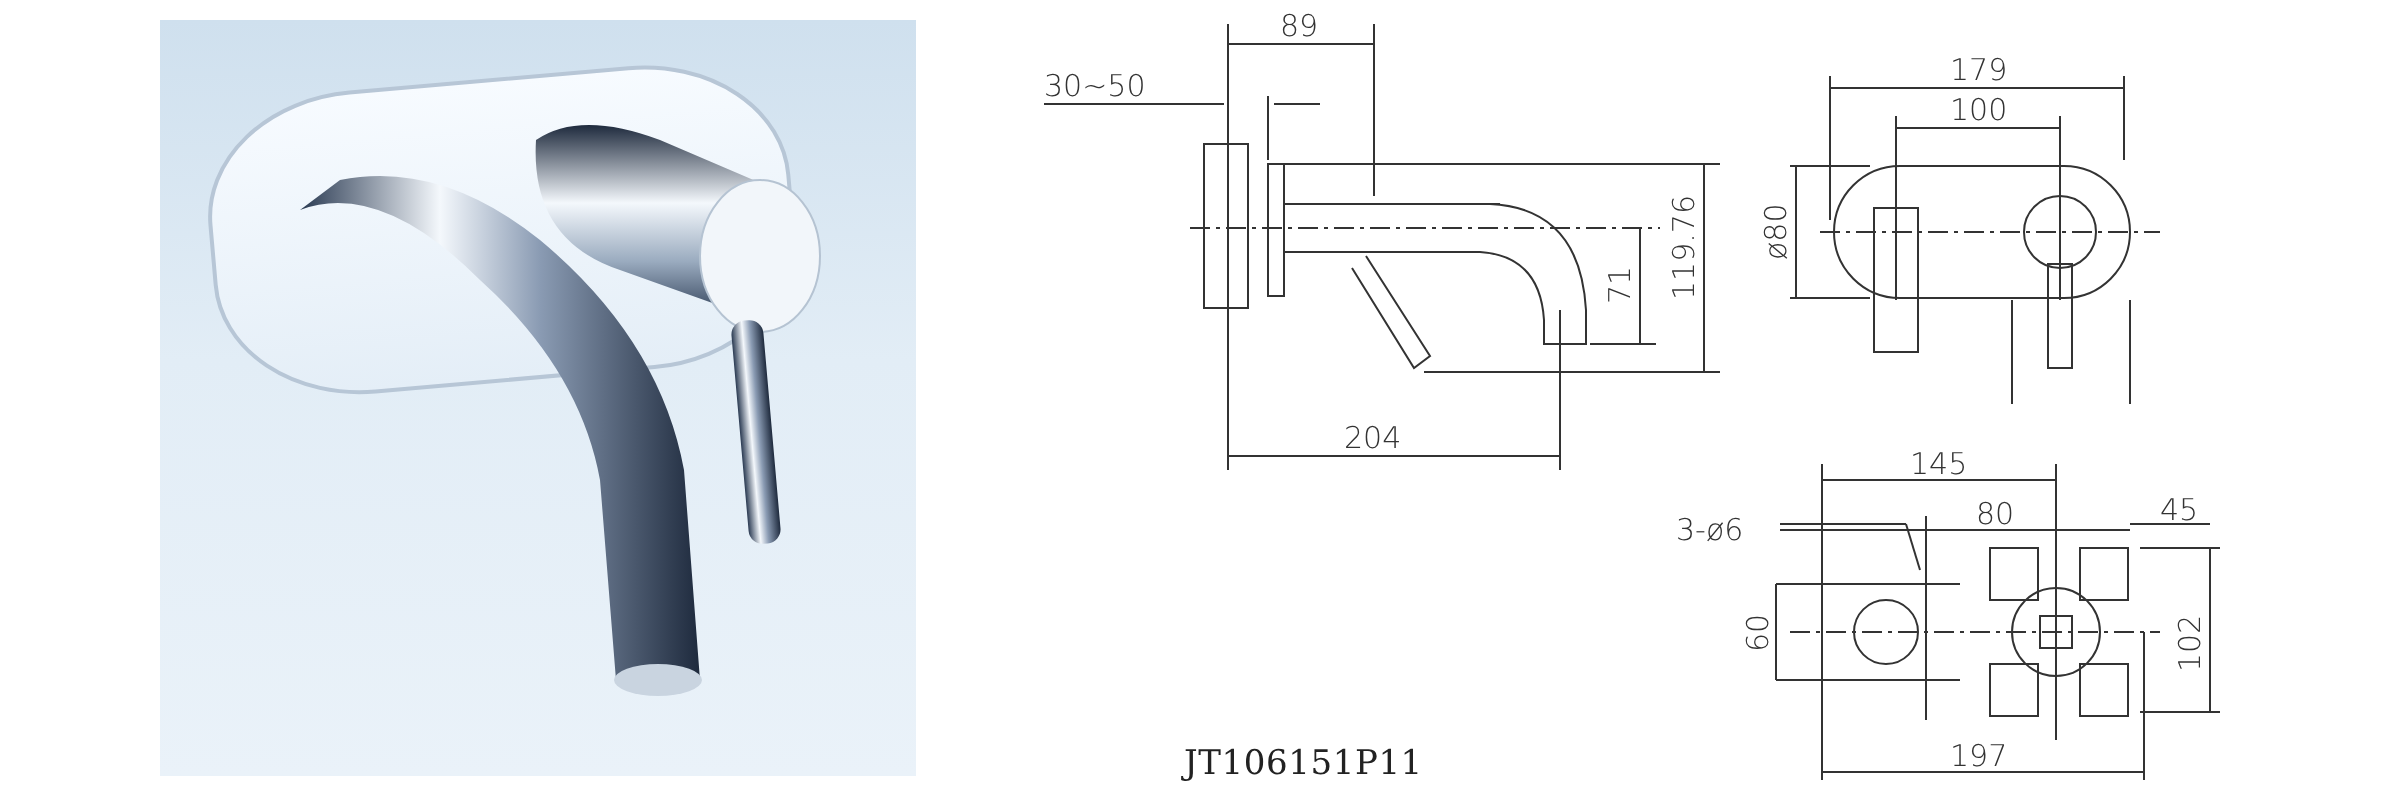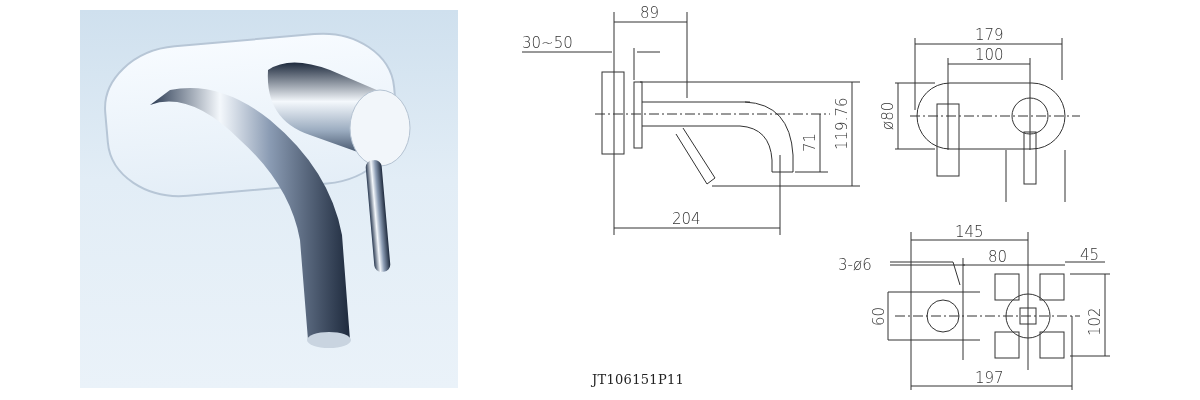--- a/index.html
+++ b/index.html
@@ -1,20 +1,20 @@
 <!DOCTYPE html>
 <html><head>
 <meta charset="utf-8">
 <style>
   html,body{margin:0;padding:0;}
   body{width:1200px;height:400px;background:#ffffff;position:relative;overflow:hidden;font-family:"DejaVu Sans",sans-serif;}
   .photo{position:absolute;left:80px;top:10px;width:378px;height:378px;background:linear-gradient(180deg,#cfe0ee 0%,#e2edf6 45%,#eaf2f9 100%);}
   .drawing{position:absolute;left:0;top:0;}
   .dim{font-family:"DejaVu Sans",sans-serif;font-size:15px;fill:#333;font-weight:300;}
-  .model{position:absolute;left:592px;top:372px;font-family:"DejaVu Serif",serif;font-size:13px;color:#222;letter-spacing:0.3px;}
+  .model{position:absolute;left:592px;top:372px;font-family:"DejaVu Serif",serif;font-size:17px;color:#222;letter-spacing:0.3px;}
 </style>
 </head>
 <body>
 
 <div class="photo">
   <svg width="378" height="378" viewBox="0 0 378 378">
     <defs>
       <linearGradient id="plate" x1="0" y1="0" x2="0" y2="1">
         <stop offset="0" stop-color="#f7fbff"></stop>
           <stop offset="1" stop-color="#e4eef7"></stop>

